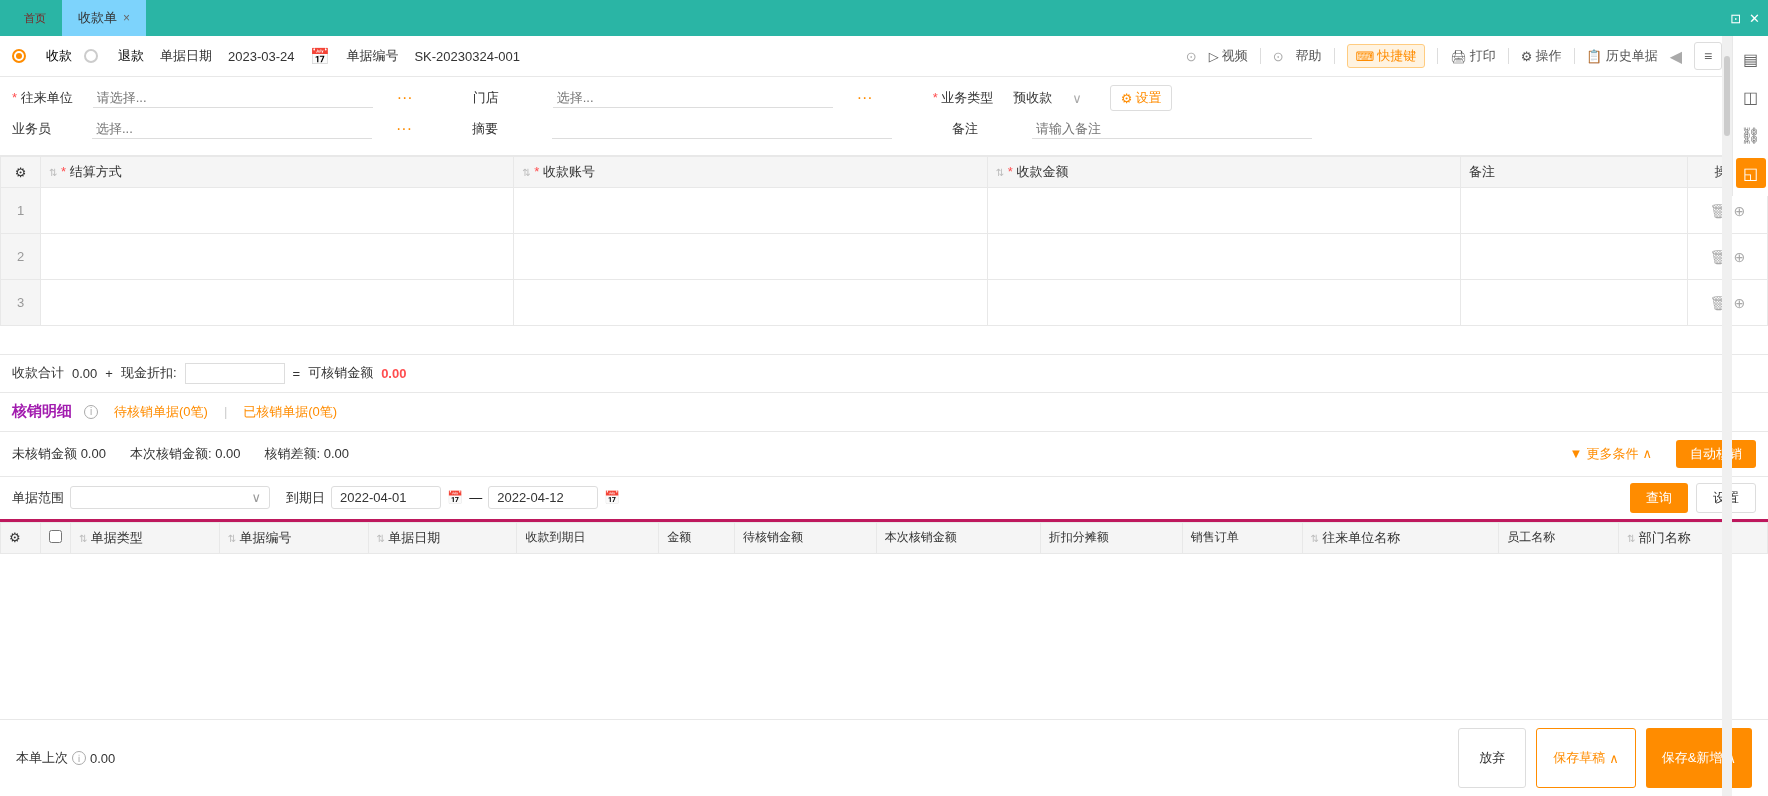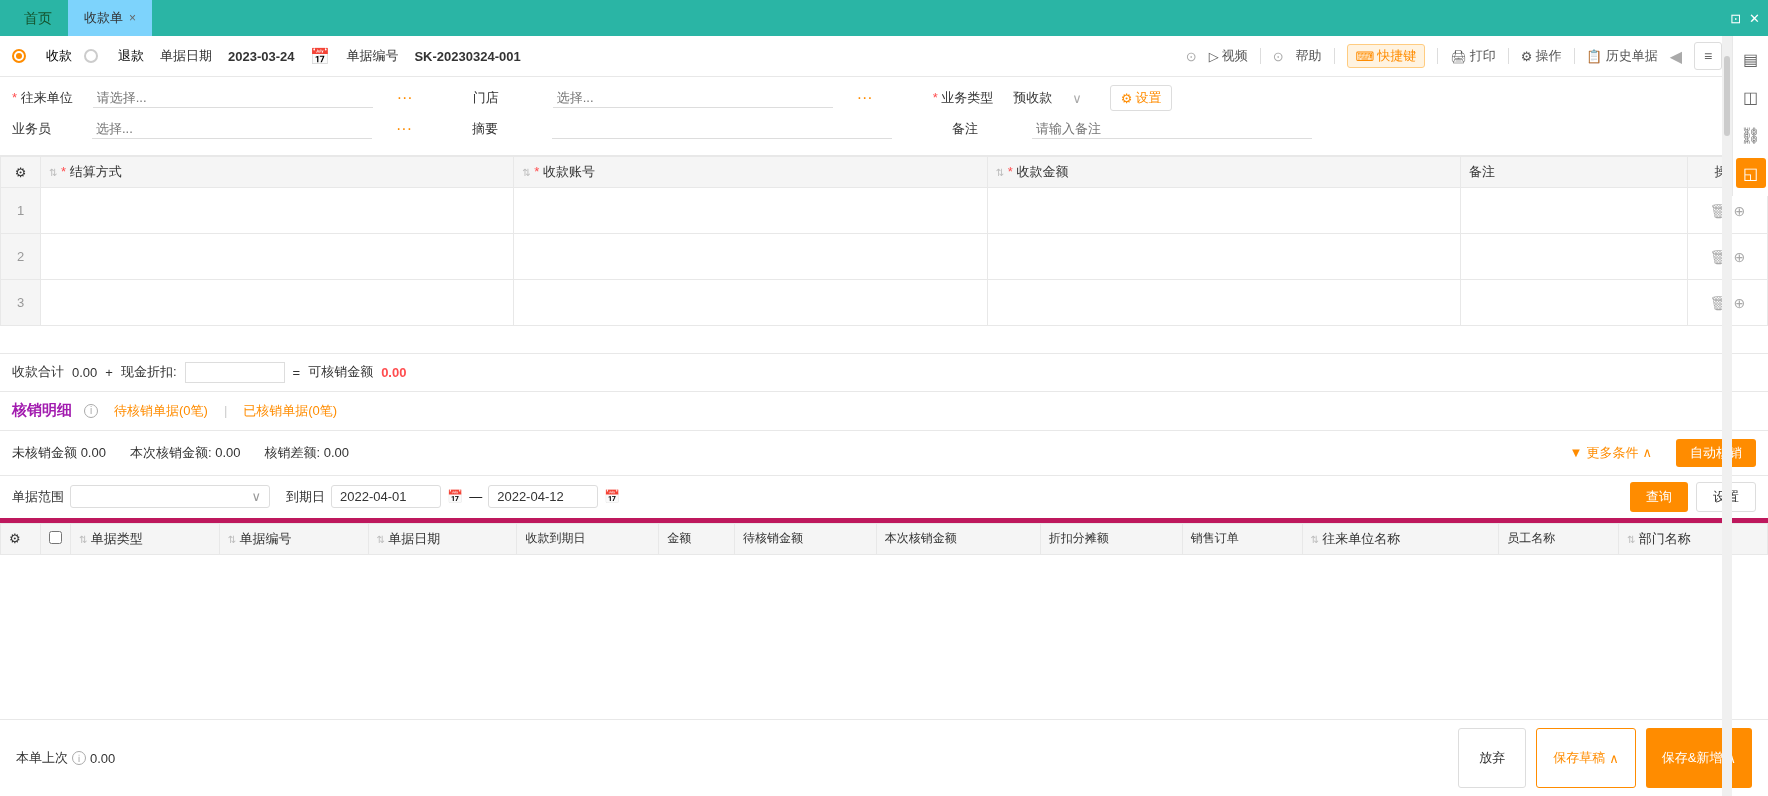--- a/index.html
+++ b/index.html
@@ -7,26 +7,26 @@
     
     
     .tab-bar {
       display: flex;
       align-items: center;
       background: #2ab5a5;
       height: 36px;
       padding: 0 8px;
     }
     .tab-home {
-      color: #14532d;
+      color: #7f1d1d;
       padding: 0 16px;
       height: 36px;
       line-height: 36px;
       cursor: pointer;
-      font-size: 14px;
+      font-size: 11px;
       text-align: center;
     }
     .tab-active {
       background: #7dd3fc;
       color: #333;
       padding: 0 16px;
       height: 36px;
       line-height: 36px;
       display: flex;
       align-items: center;
@@ -83,21 +83,21 @@
     .radio-dot.active {
       border-color: #ff8c00;
     }
     .radio-dot.active::after {
       content: '';
       width: 6px; height: 6px;
       border-radius: 50%;
       background: #ff8c00;
     }
     .header-label { color: #333; }
-    .header-value { color: #333; font-weight: bold; }
+    .header-value { color: #333; font-weight: normal; }
     .header-icon { color: #aaa; cursor: pointer; font-size: 16px; }
     .header-right {
       margin-left: auto;
       display: flex;
       align-items: center;
       gap: 12px;
       color: #555;
     }
     .header-right .link-btn {
       display: flex; align-items: center; gap: 3px;
@@ -259,21 +259,21 @@
       border: none; padding: 5px 14px;
       border-radius: 3px; cursor: pointer;
     }
 
     
     .filter-row {
       display: flex;
       align-items: center;
       padding: 6px 12px;
       gap: 16px;
-      border-bottom: 5px solid #be185d;
+      border-bottom: 3px solid #be185d;
       background: #fff;
     }
     .filter-item {
       display: flex; align-items: center; gap: 6px;
     }
     .filter-label { color: #333; white-space: nowrap; }
     .filter-select {
       border: 1px solid #ddd;
       padding: 3px 8px;
       border-radius: 3px;

